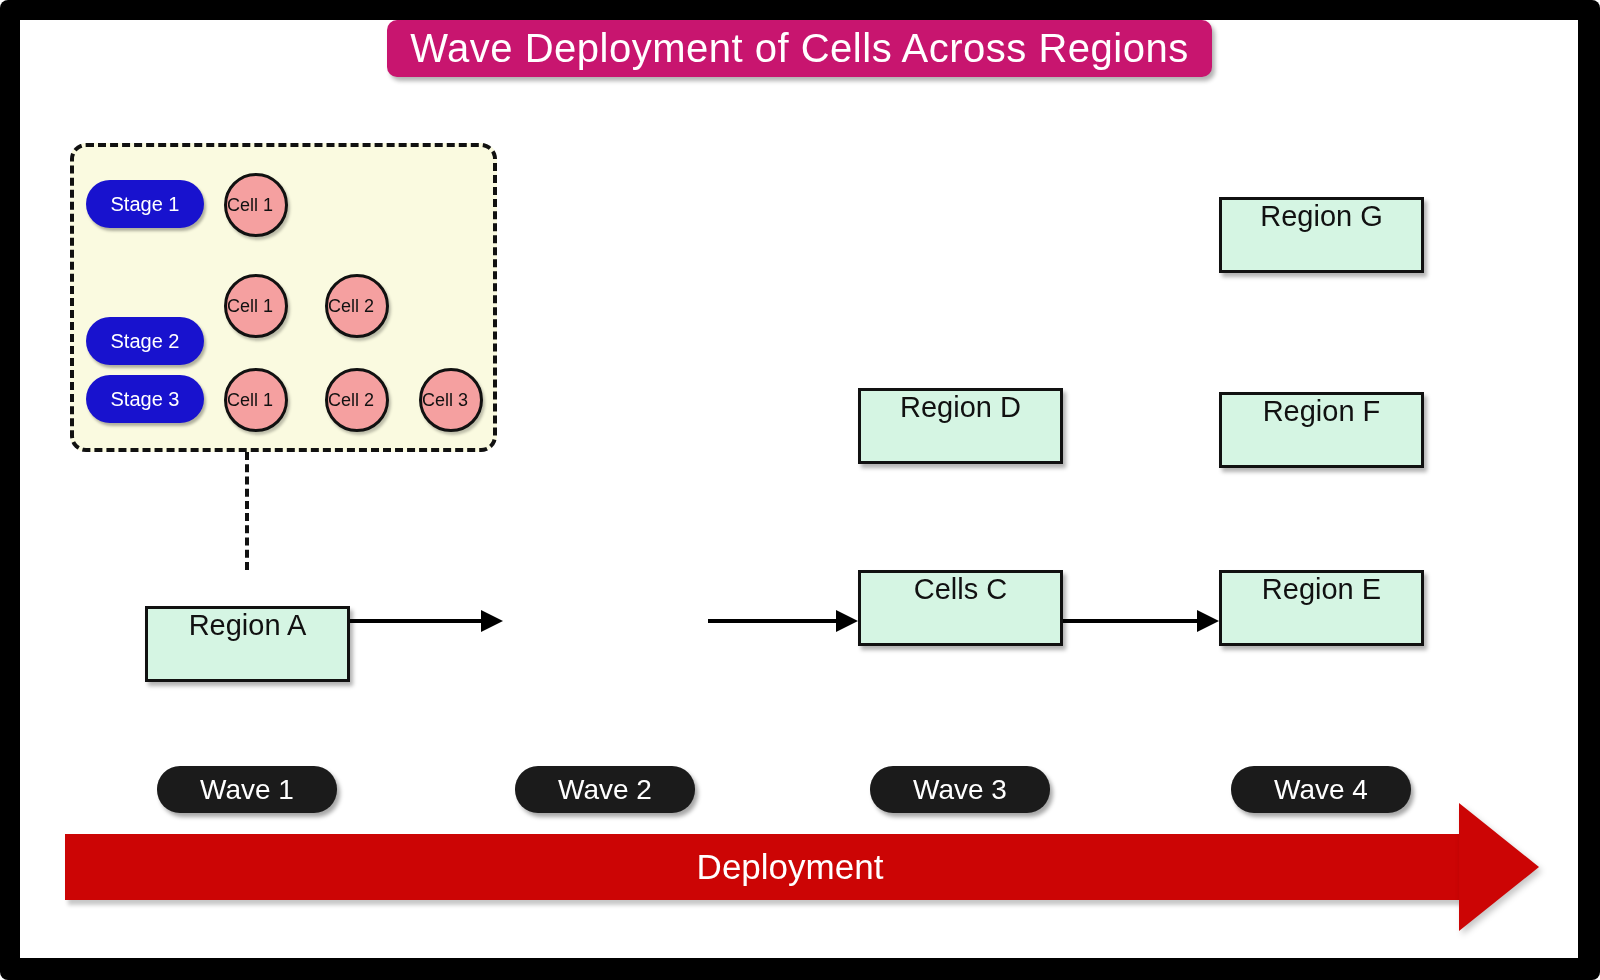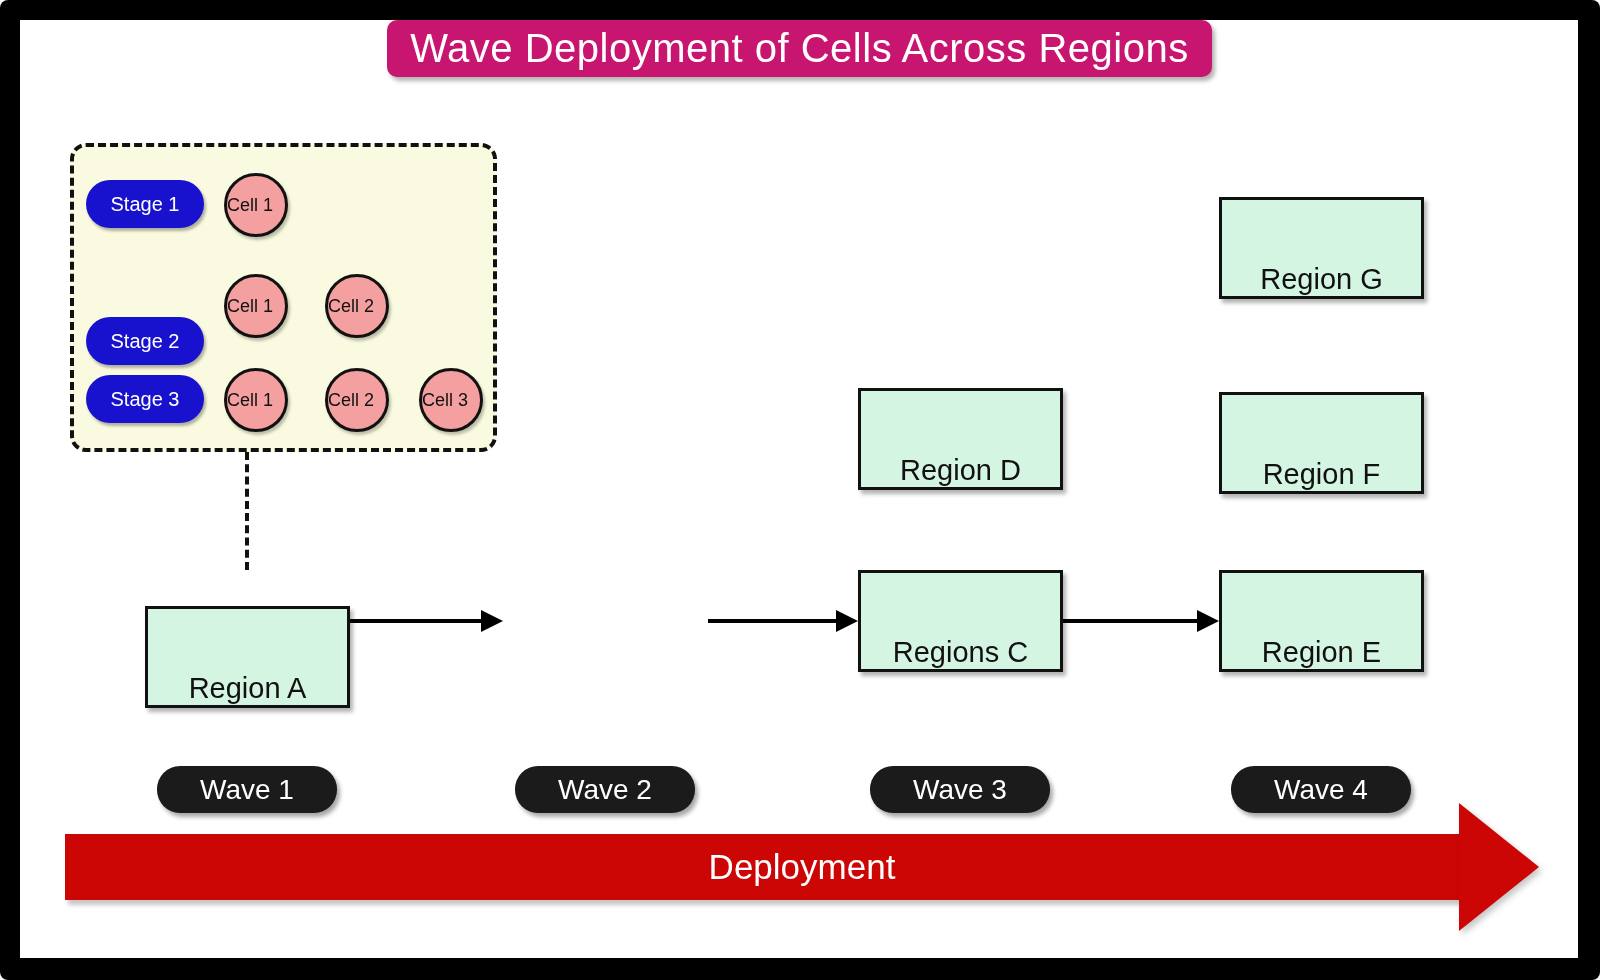--- a/index.html
+++ b/index.html
@@ -31,43 +31,42 @@
     position:absolute;width:64px;height:64px;border-radius:50%;background:#F5A0A0;
     border:3px solid #111;box-sizing:border-box;
     display:flex;align-items:center;font-size:18px;
     box-shadow:2px 3px 3px rgba(0,0,0,0.25);
   }
   .legend-connector{
     left:245px;top:452px;height:118px;width:0;border-left:4px dashed #111;
   }
 
   .region{
-    width:205px;height:102px;background:#D5F5E3;border:3px solid #111;box-sizing:border-box;
-    display:flex;align-items:flex-end;justify-content:center;font-size:29px;
+    width:205px;height:76px;background:#D5F5E3;border:3px solid #111;box-sizing:border-box;
+    display:flex;align-items:flex-start;justify-content:center;font-size:29px;
     box-shadow:3px 4px 4px rgba(0,0,0,0.30);
   }
 
   .arrow-line{height:4px;background:#000;}
   .arrow-head{
     width:0;height:0;border-top:11px solid transparent;border-bottom:11px solid transparent;
     border-left:22px solid #000;
   }
 
   .wave-pill{
     width:180px;height:47px;border-radius:23px;background:#1B1B1B;
     display:flex;align-items:center;justify-content:center;color:#fff;font-size:28px;
     box-shadow:3px 4px 4px rgba(0,0,0,0.35);
     margin-top:36px;
   }
 
   .deploy-body{
     left:65px;top:834px;width:1394px;height:66px;background:#CC0505;
     display:flex;align-items:center;justify-content:center;
     box-shadow:3px 5px 4px rgba(0,0,0,0.22);
-    padding-left:12px;
   }
   .deploy-body span{color:#fff;font-size:35px;font-weight:500;padding-left:56px;}
   .deploy-head{
     left:1459px;top:803px;width:0;height:0;
     border-top:64px solid transparent;border-bottom:64px solid transparent;
     border-left:80px solid #CC0505;
     filter:drop-shadow(3px 4px 3px rgba(0,0,0,0.22));
   }
 </style>
 </head>
@@ -112,21 +111,21 @@
       <span>Cell 3</span>
     </div>
   </div>
 
   <div class="abs legend-connector"></div>
 
   <div class="abs region" style="left:145px;top:570px;margin-top:36px;">
     <span>Region A</span>
   </div>
   <div class="abs region" style="left:858px;top:570px;">
-    <span>Regions C</span>
+    <span>Cells C</span>
   </div>
   <div class="abs region" style="left:1219px;top:570px;">
     <span>Region E</span>
   </div>
   <div class="abs region" style="left:858px;top:388px;">
     <span>Region D</span>
   </div>
   <div class="abs region" style="left:1219px;top:392px;">
     <span>Region F</span>
   </div>

